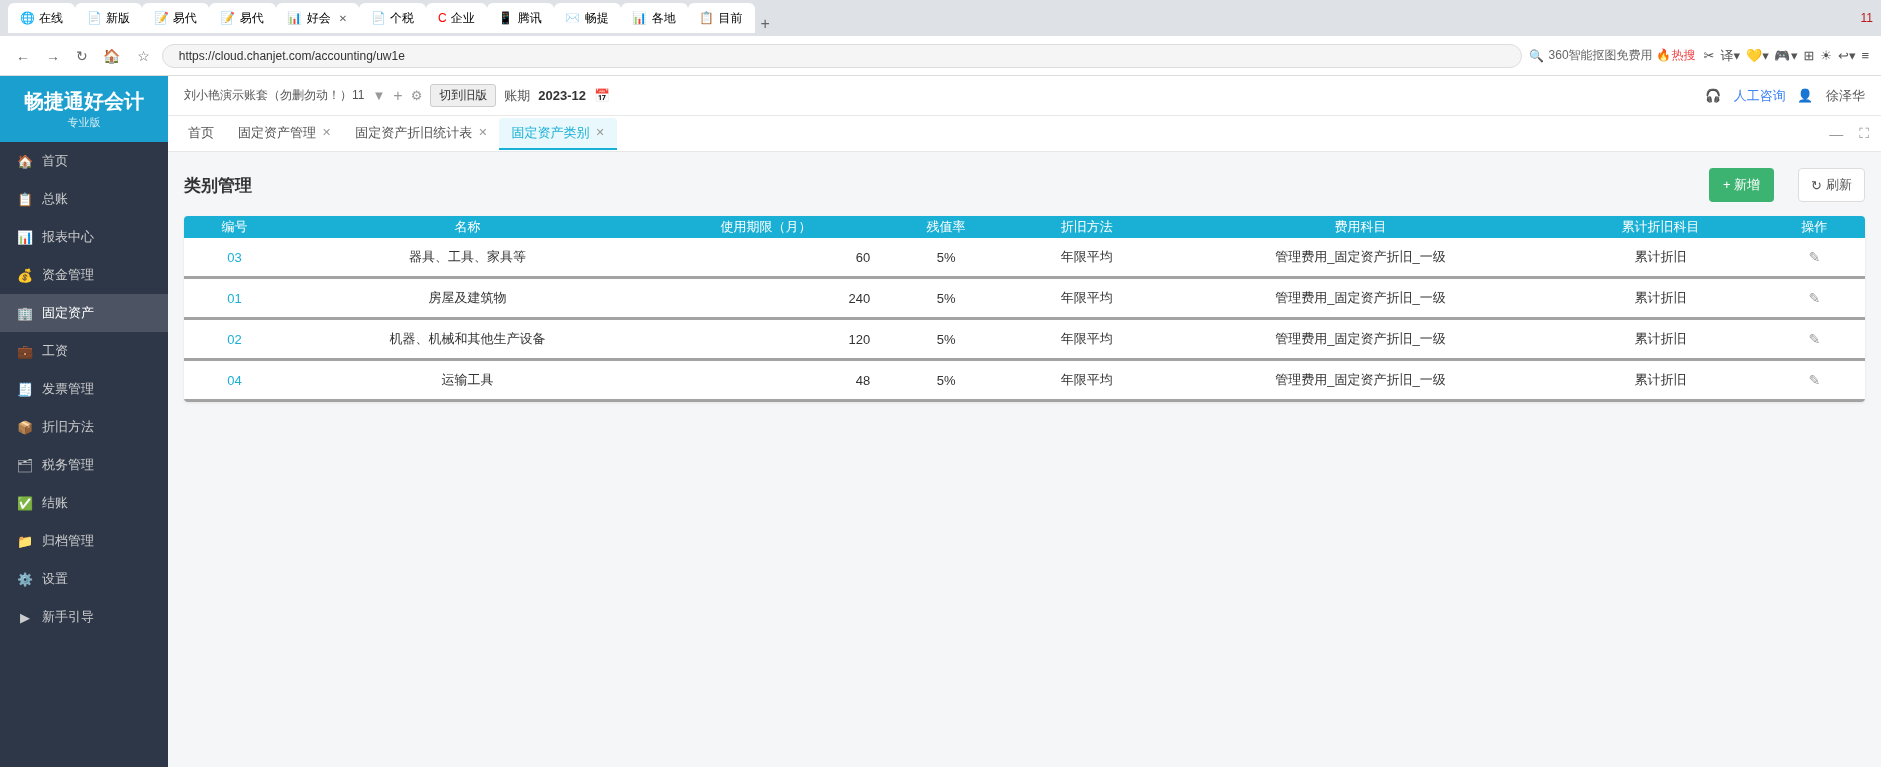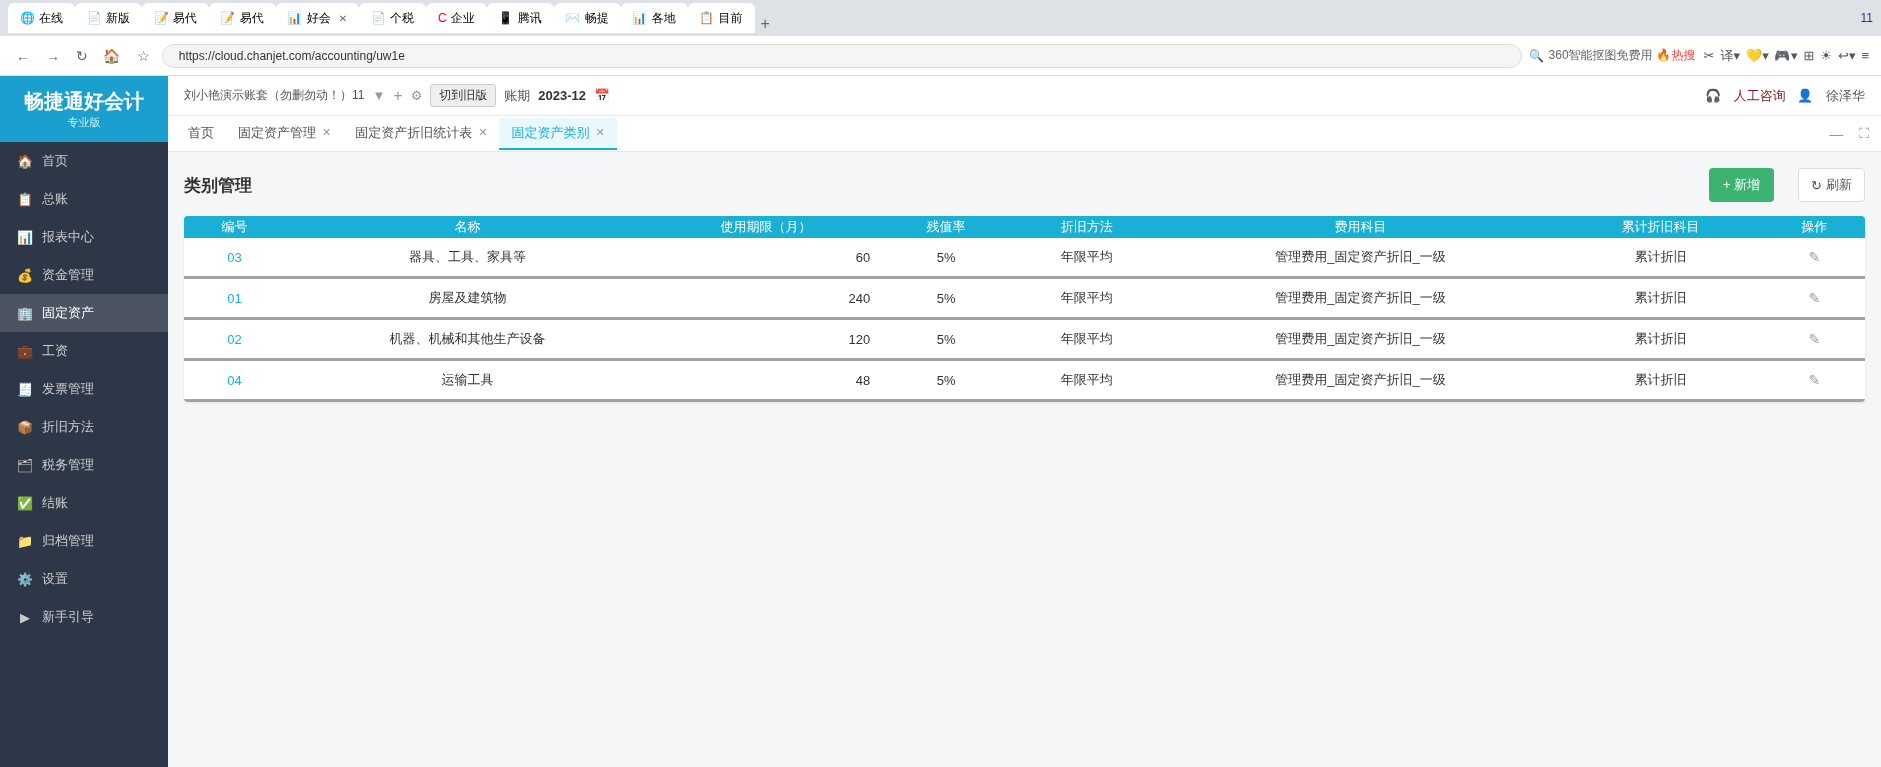--- a/index.html
+++ b/index.html
@@ -114,21 +114,21 @@
     <div class="browser-tab">
       <span>📊</span>
       <span>各地</span>
     </div>
     <div class="browser-tab">
       <span>📋</span>
       <span>目前</span>
     </div>
     <button class="browser-tab-new">+</button>
   </div>
-  <span style="margin-left:8px;font-size:12px;color:#4c1d95">11</span>
+  <span style="margin-left:8px;font-size:12px;color:#b91c1c">11</span>
 </div>
 
 <div class="address-bar">
   <button class="nav-btn">←</button>
   <button class="nav-btn">→</button>
   <button class="nav-btn">↻</button>
   <button class="nav-btn">🏠</button>
   <button class="nav-btn">☆</button>
   <input class="address-input" type="text" value="https://cloud.chanjet.com/accounting/uw1e" style="">
   <div class="search-area">
@@ -218,21 +218,21 @@
         <span style="cursor:pointer;color:#999">▼</span>
         <span style="cursor:pointer;color:#999;font-size:16px">+</span>
         <span style="cursor:pointer;color:#999">⚙</span>
         <button class="period-badge">切到旧版</button>
         <span style="color:#555">账期</span>
         <span style="color:#333;font-weight:bold">2023-12</span>
         <span style="cursor:pointer">📅</span>
       </div>
       <div class="app-header-right">
         <span>🎧</span>
-        <span style="cursor:pointer;color:#7f1d1d">人工咨询</span>
+        <span style="cursor:pointer;color:#3b82f6">人工咨询</span>
         <span>👤</span>
         <span>徐泽华</span>
       </div>
     </div>
 
     <div class="tab-bar">
       <div class="tab-item">
         <span>首页</span>
       </div>
       <div class="tab-item">

